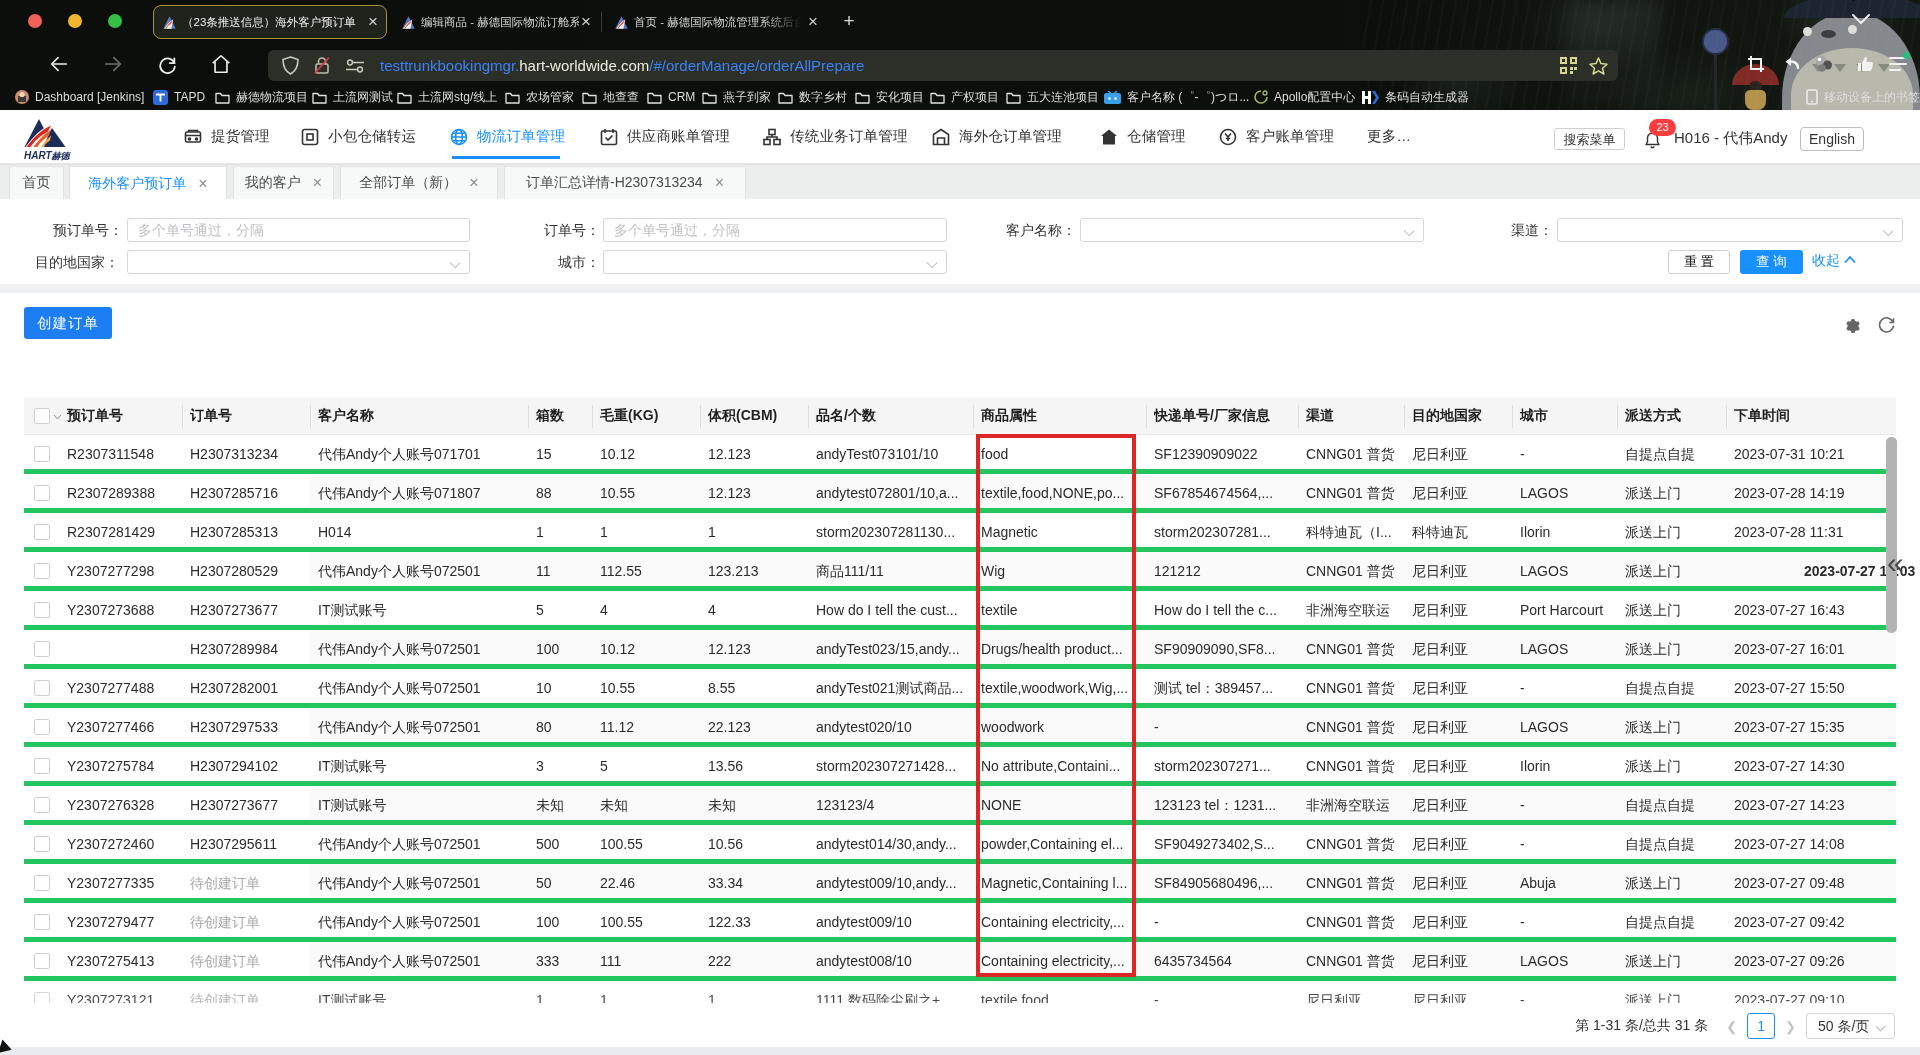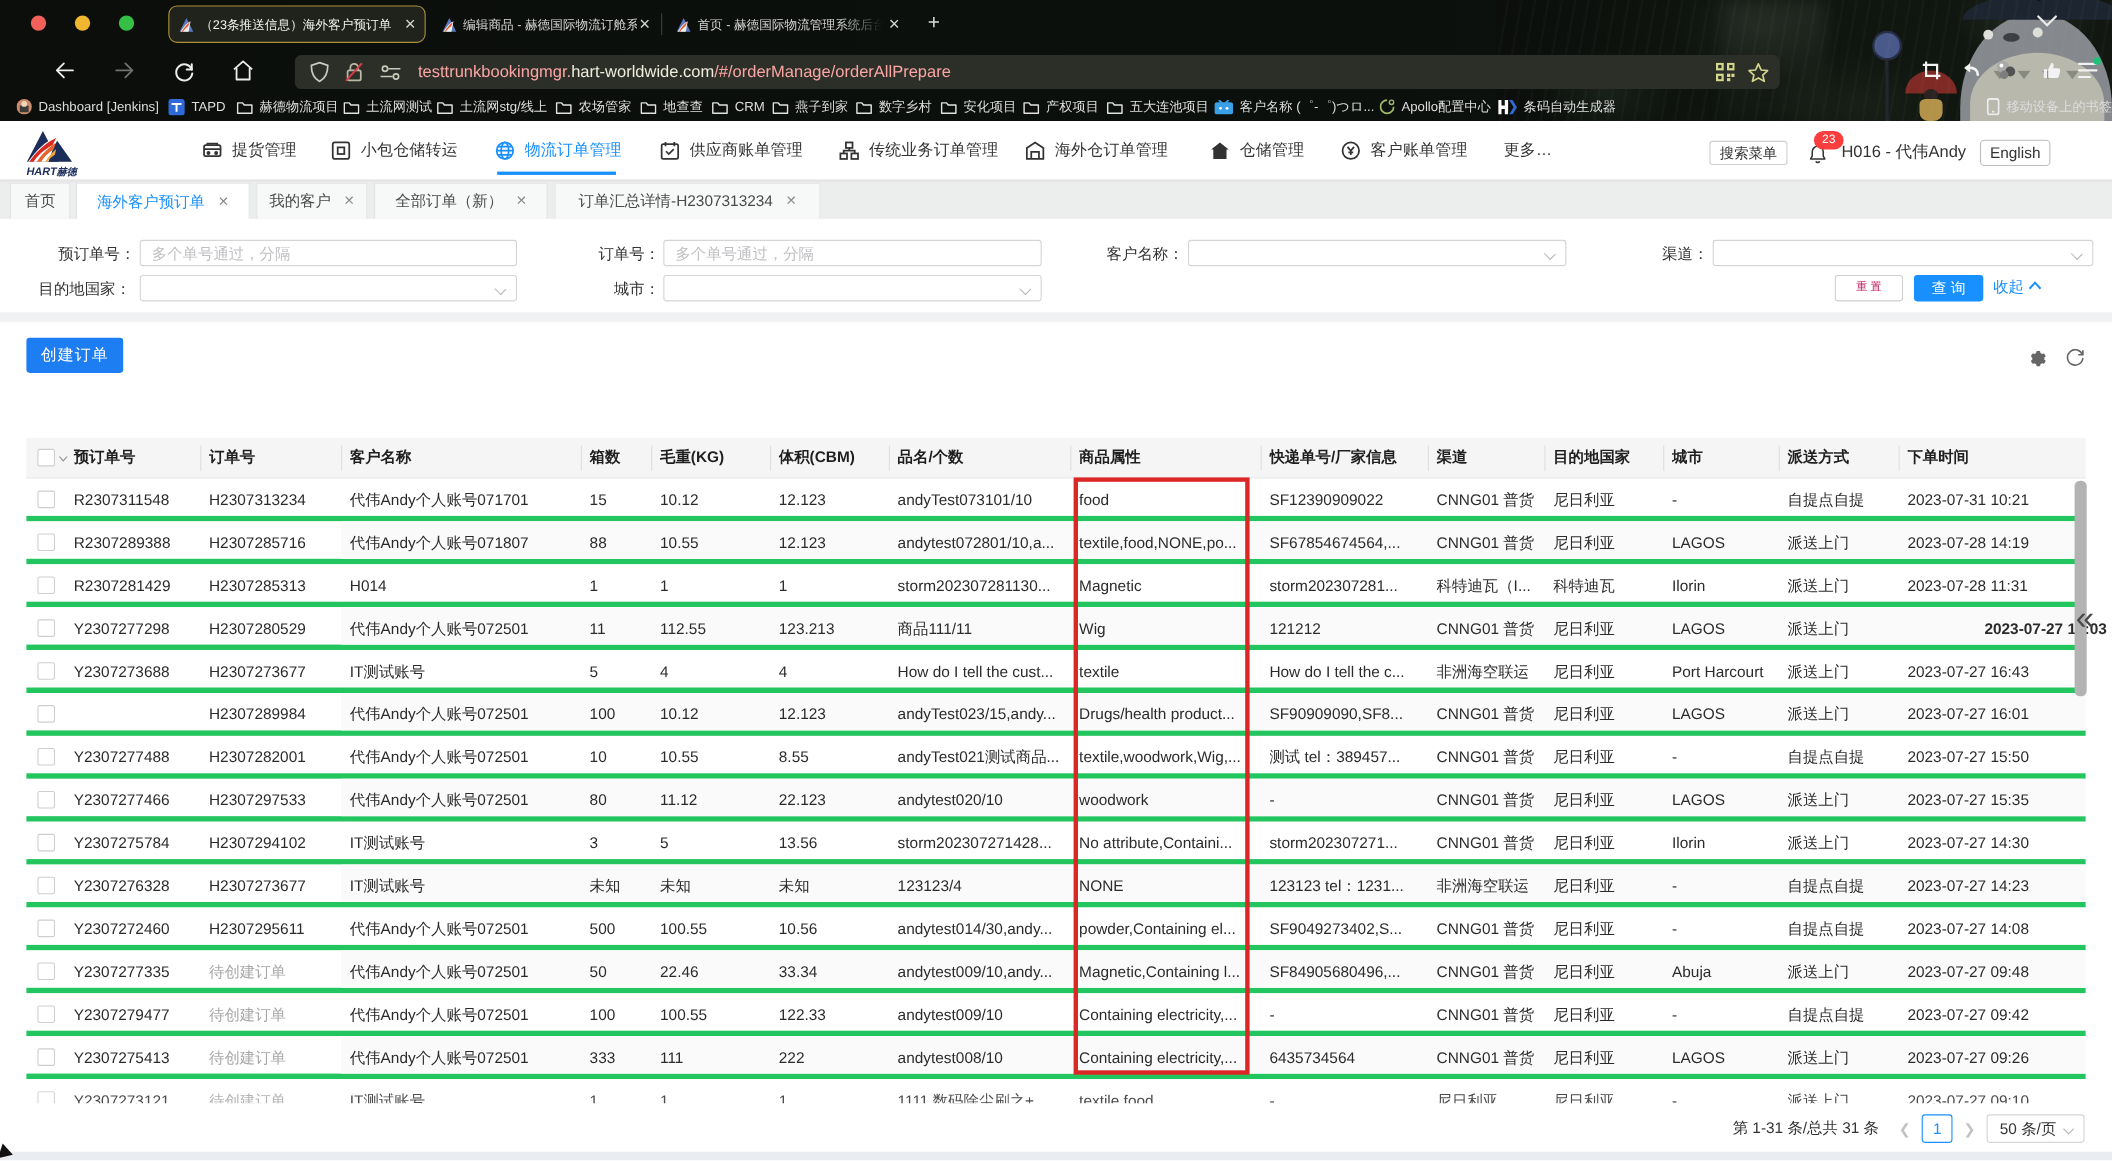--- a/index.html
+++ b/index.html
@@ -44,21 +44,21 @@
 .btab{position:absolute;top:5px;height:34px;border-radius:8px;display:flex;align-items:center;color:#e7e7e7;font-size:11.5px}
 #btab1{left:153px;width:234px;background:#20231b;border:1px solid #ab9238;color:#f2f2f2}
 .bfav{width:15px;height:15px;margin:0 5px 0 8px;flex:none}
 .btx{white-space:nowrap;overflow:hidden;flex:1}
 .bx{color:#d4d4d4;font-size:17px;margin:0 8px 0 2px;flex:none}
 .tabsep{position:absolute;top:12px;width:1px;height:20px;background:#3a3d38}
 #plus{position:absolute;left:838px;top:10px;width:22px;height:22px;color:#d8d8d8;font-size:19px;text-align:center;line-height:22px}
 
 .nav-ic{position:absolute;top:53px;width:22px;height:22px}
 #urlbar{position:absolute;left:268px;top:50px;width:1350px;height:31px;background:#2b2f28;border-radius:6px;display:flex;align-items:center}
-#urlbar .t1{color:#fca5a5;font-size:15px}
+#urlbar .t1{color:#3b82f6;font-size:15px}
 #urlbar .t2{color:#efeddd;font-size:15px}
 
 #bookmarks{position:absolute;left:0;top:85px;width:1920px;height:25px}
 .bm{position:absolute;top:1px;height:22px;display:flex;align-items:center;color:#dedede;font-size:12px;white-space:nowrap}
 .bm svg{margin-right:6px}
 
 #appheader{position:absolute;left:0;top:110px;width:1920px;height:54px;background:#fff;border-bottom:1px solid #e7e7e7}
 .navitem{position:absolute;top:0;height:53px;display:flex;align-items:center;font-size:14.5px;color:#333;letter-spacing:.2px}
 .navitem svg{margin-right:8px}
 .navitem.act{color:#1890ff}
@@ -70,21 +70,21 @@
 
 #tabband{position:absolute;left:0;top:164px;width:1920px;height:35px;background:#eceded;border-top:1px solid #e0e0e0}
 .ptab{position:absolute;top:1px;height:34px;background:#f7f8f8;border:1px solid #e2e3e5;display:flex;align-items:center;justify-content:center;font-size:14px;color:#4a4a4a}
 .ptab.active{background:#fff;border-bottom:0;color:#1890ff;height:35px}
 .ptab .x{color:#8a8a8a;font-size:16px;margin-left:12px;font-weight:400}
 
 #filters{position:absolute;left:0;top:199px;width:1920px;height:85px;background:#fff}
 .flabel{position:absolute;font-size:14px;color:#333;text-align:right}
 .finput{position:absolute;height:24px;border:1px solid #d5d5d5;border-radius:3px;background:#fff;font-size:14px;color:#c0c0c4;line-height:22px;padding-left:10px}
 .fsel:after{content:"";position:absolute;right:10px;top:8px;width:7px;height:7px;border-right:1.5px solid #b8b8bc;border-bottom:1.5px solid #b8b8bc;transform:rotate(45deg) scaleY(.9);transform-origin:center}
-#btnreset{position:absolute;left:1668px;top:51px;width:62px;height:24px;border:1px solid #d0d0d0;border-radius:3px;font-size:10px;color:#be185d;text-align:center;line-height:22px}
+#btnreset{position:absolute;left:1668px;top:51px;width:62px;height:24px;border:1px solid #d0d0d0;border-radius:3px;font-size:13px;color:#000000;text-align:center;line-height:22px}
 #btnquery{position:absolute;left:1740px;top:51px;width:63px;height:24px;background:#1890ff;border-radius:3px;font-size:13.5px;color:#fff;text-align:center;line-height:24px}
 #collapse{position:absolute;left:1812px;top:53px;font-size:14px;color:#1890ff}
 #graygap{position:absolute;left:0;top:284px;width:1920px;height:9px;background:#f0f1f3}
 
 #content{position:absolute;left:0;top:293px;width:1920px;height:754px;background:#fff;overflow:hidden}
 #createbtn{position:absolute;left:24px;top:14px;width:88px;height:32px;background:#1d7df2;border-radius:3px;color:#fff;font-size:14.5px;text-align:center;line-height:32px;letter-spacing:1px}
 #sumbar{position:absolute;left:24px;top:62px;width:1872px;height:42px;background:#e3f5fd;border:1px solid #91d5ff;border-radius:2px}
 #sumbar .s1{position:absolute;left:20px;top:11px;font-size:14px;color:#333}
 #sumbar .s2{position:absolute;left:302px;top:11px;font-size:14px;color:#333}
 #sumbar .s3{position:absolute;right:20px;top:11px;font-size:14px;color:#1890ff}

